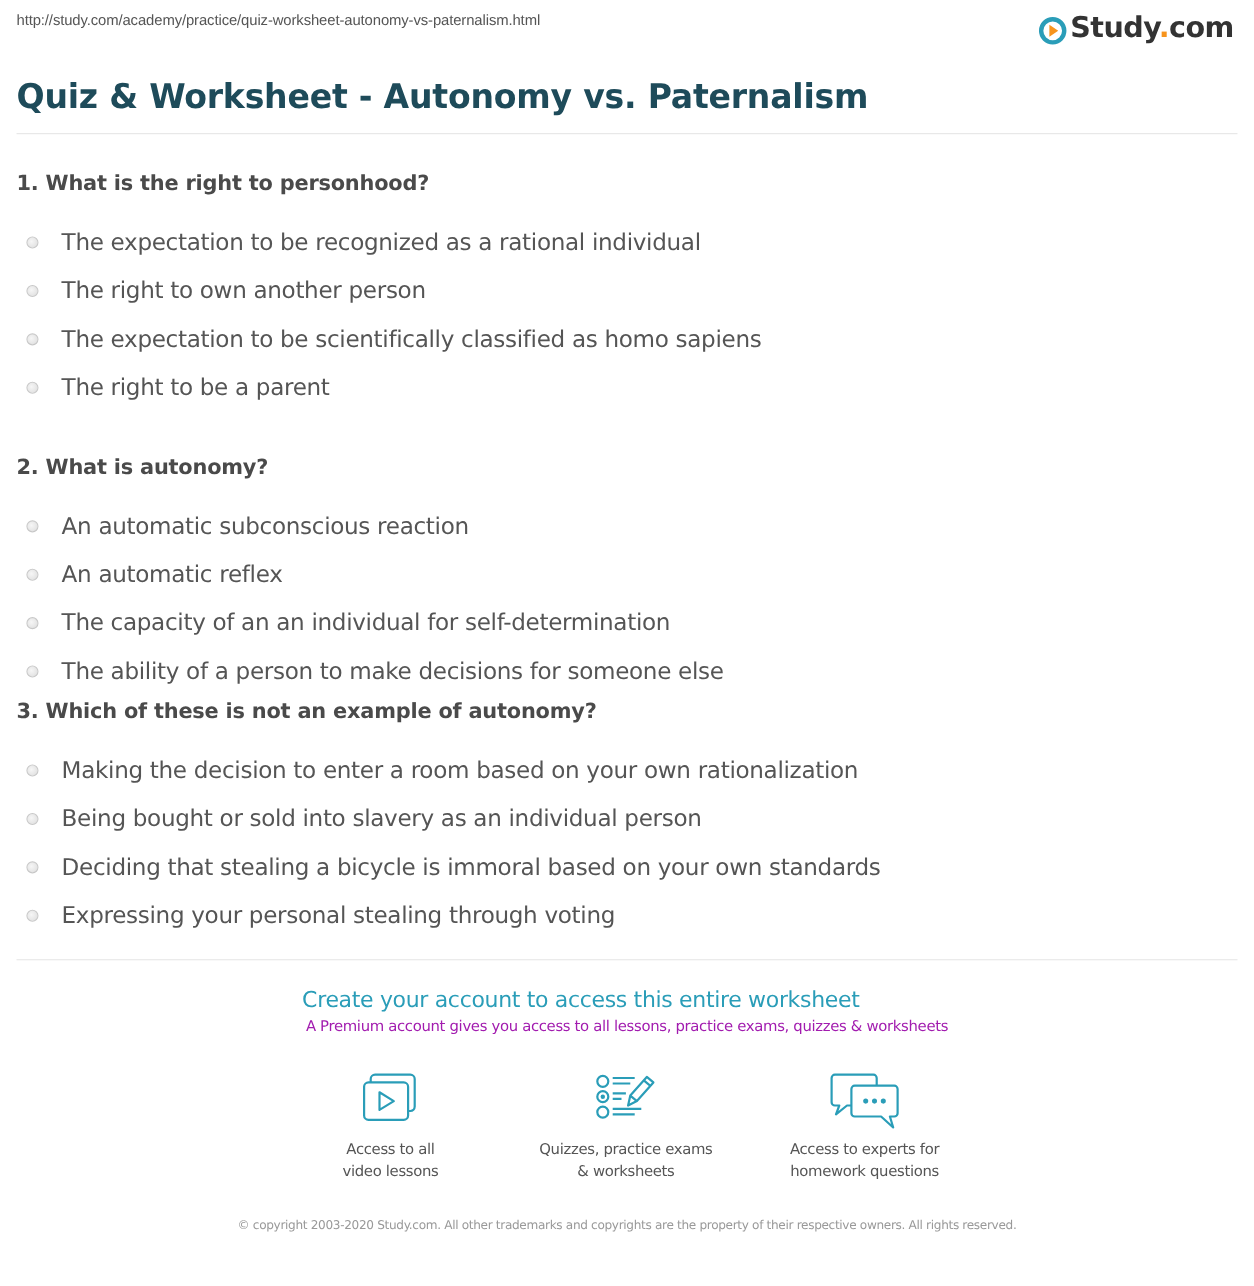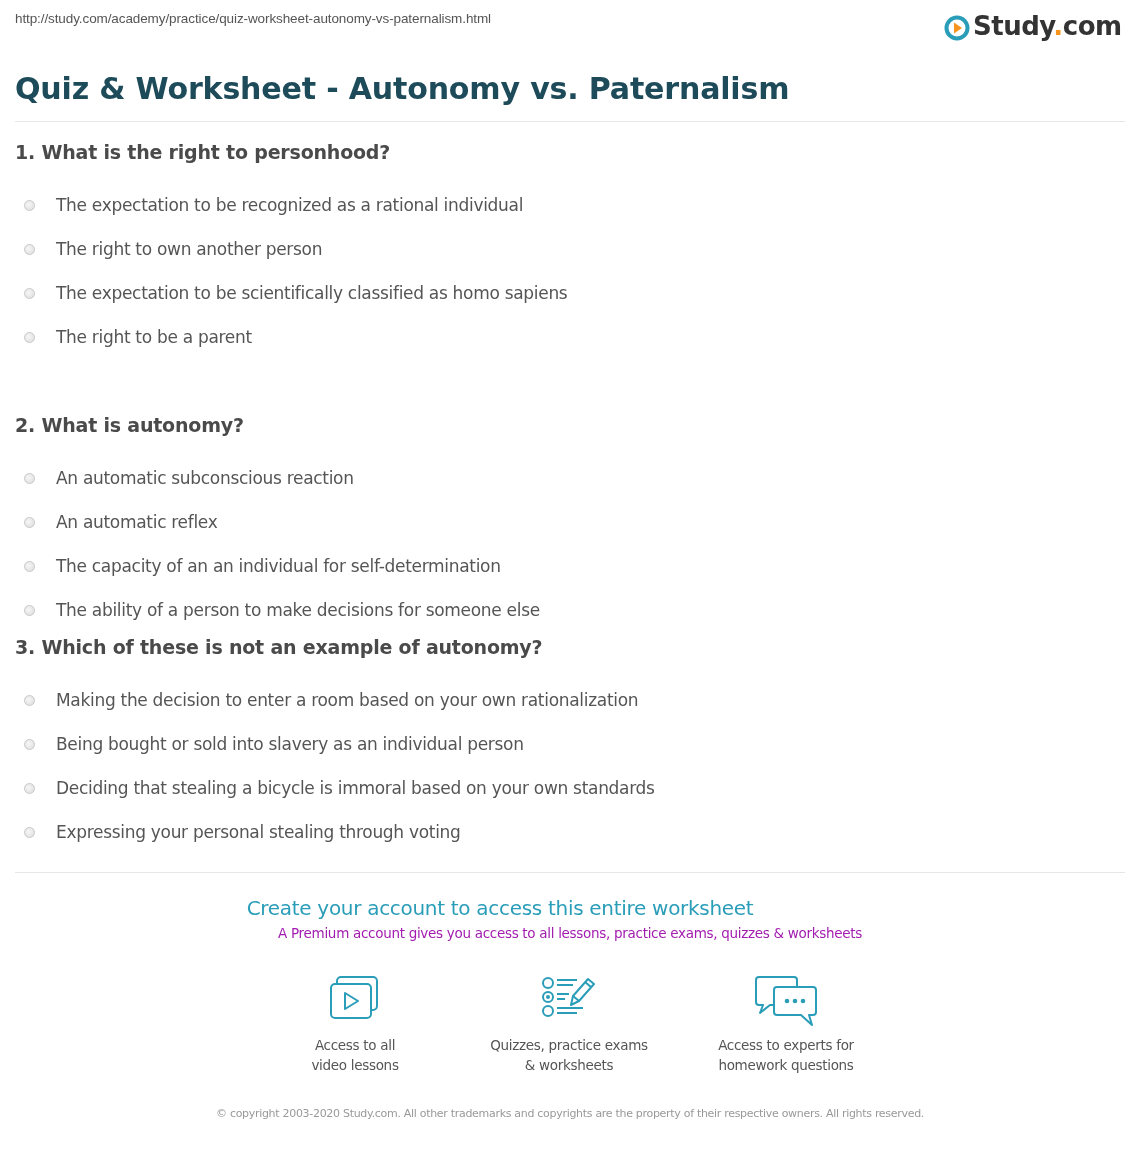--- a/index.html
+++ b/index.html
@@ -94,36 +94,37 @@
       height: 9px;
       border-radius: 50%;
       border: 1px solid #c8c8c8;
       background: radial-gradient(circle at 40% 40%, #f6f6f6 0%, #dcdcdc 100%);
       margin-left: 9px;
       margin-right: 21px;
       flex-shrink: 0;
     }
     .option-label {
       font-family: "DejaVu Sans", sans-serif;
-      font-size: 17px;
+      font-size: 21px;
       color: #555;
       letter-spacing: -0.3px;
     }
     .cta-title {
       position: absolute;
       top: 896px;
       left: 0;
       width: 1000px;
       text-align: center;
       font-family: "DejaVu Sans", sans-serif;
       font-size: 20px;
       color: #2a9db8;
       font-weight: normal;
       letter-spacing: -0.3px;
       margin: 0;
+      padding-left: 28px;
     }
     .cta-sub {
       position: absolute;
       top: 925px;
       left: 0;
       width: 1140px;
       text-align: center;
       font-family: "DejaVu Sans", sans-serif;
       font-size: 13.5px;
       color: #a21caf;
@@ -172,21 +173,21 @@
     <circle cx="13" cy="13" r="10.5" fill="none" stroke="#2a9db8" stroke-width="4"></circle>
     <polygon points="10,7.5 18,13 10,18.5" fill="#f7941d"></polygon>
   </svg>
   <span class="logo-text"><span>Study</span><span class="dot">.</span><span>com</span></span>
 </div>
 
 <h1 class="page-title">Quiz &amp; Worksheet - Autonomy vs. Paternalism</h1>
 
 <div class="divider" style="top:121px;"></div>
 
-<div class="question" style="top:139px;">
+<div class="question" style="top:154px;">
   <h2 class="q-title">1. What is the right to personhood?</h2>
   <ul class="options">
     <li class="option">
       <span class="radio"></span>
       <span class="option-label">The expectation to be recognized as a rational individual</span>
     </li>
     <li class="option">
       <span class="radio"></span>
       <span class="option-label">The right to own another person</span>
     </li>

